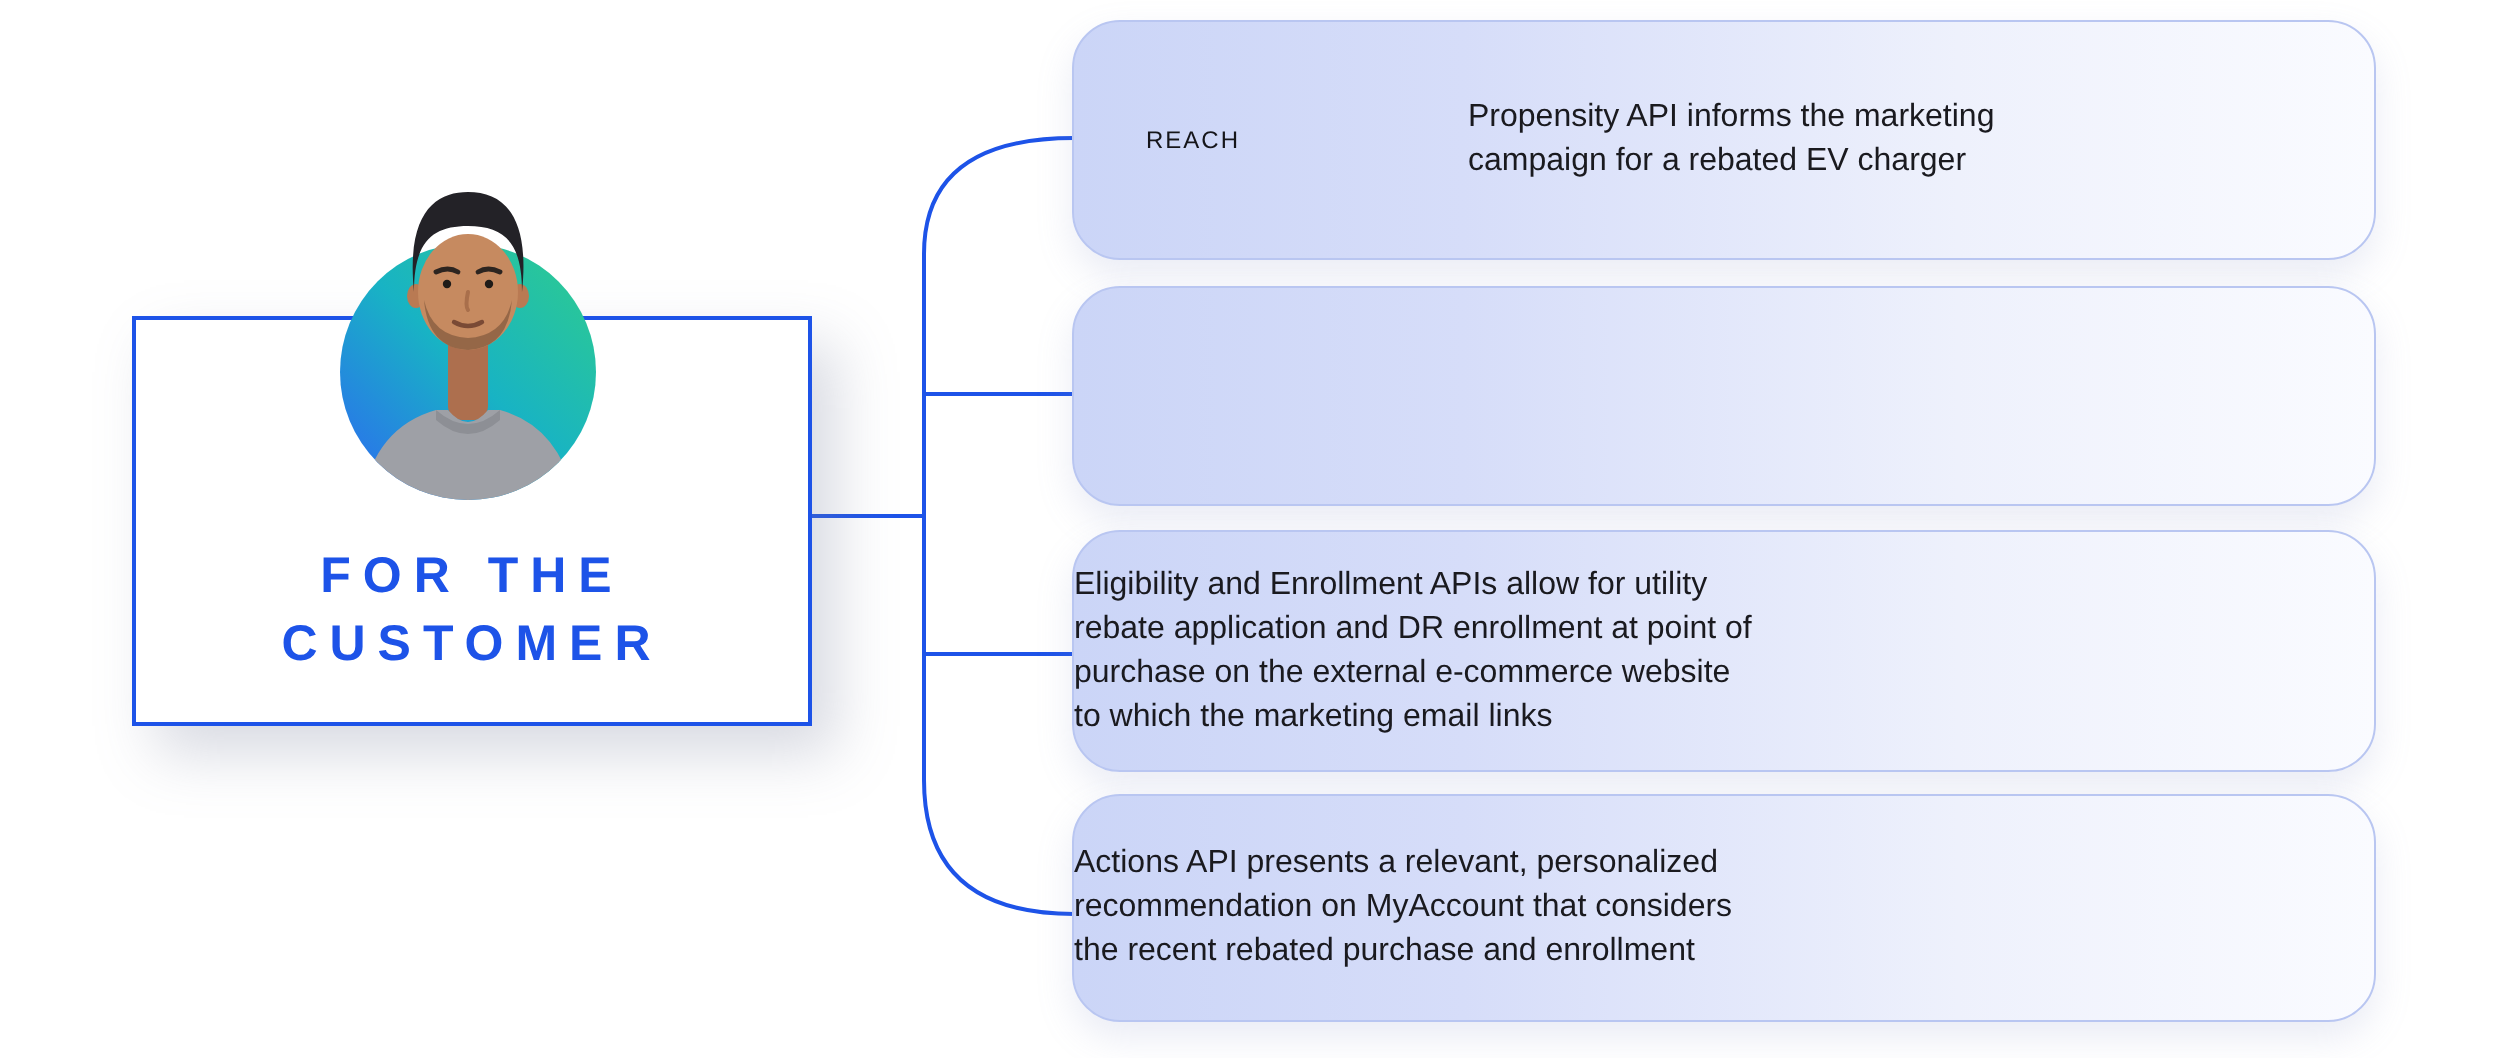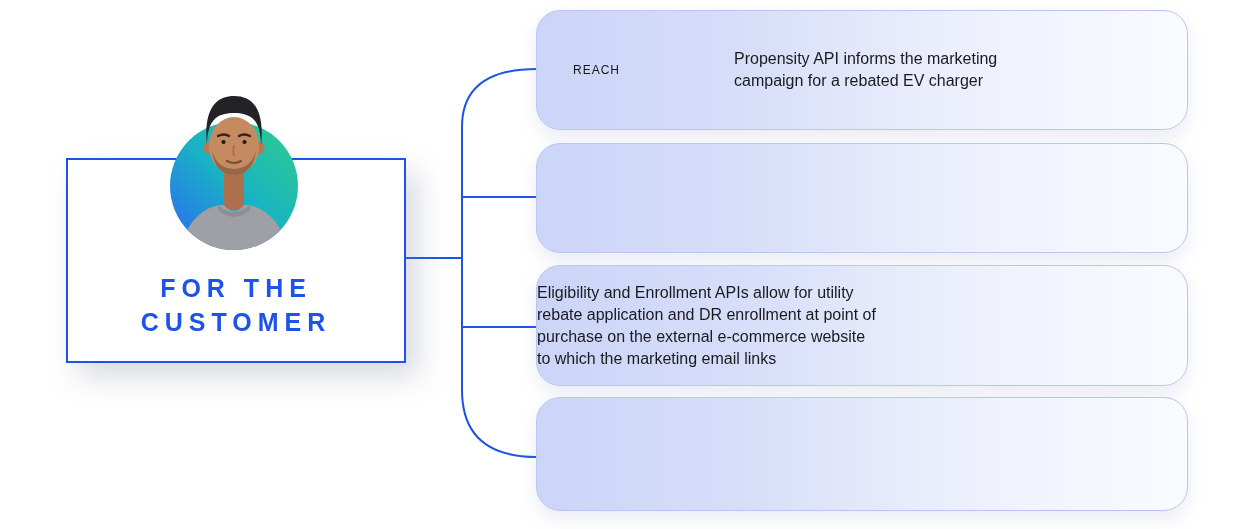--- a/index.html
+++ b/index.html
@@ -114,13 +114,16 @@
 </div>
 
 <div class="stage-card card-activate">
   <div class="stage-desc">Eligibility and Enrollment APIs allow for utility
 rebate application and DR enrollment at point of
 purchase on the external e-commerce website
 to which the marketing email links</div>
 </div>
 
 <div class="stage-card card-maximize">
+  <div class="stage-desc">Actions API presents a relevant, personalized
+recommendation on MyAccount that considers
+the recent rebated purchase and enrollment</div>
 </div>
 
 </body></html>

